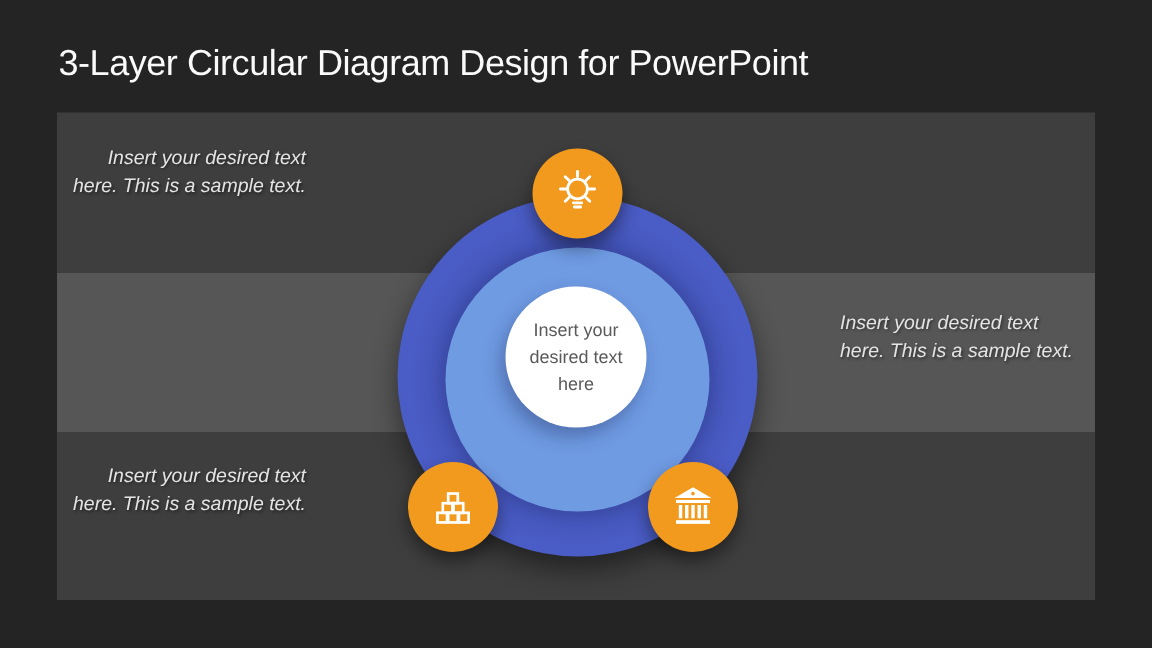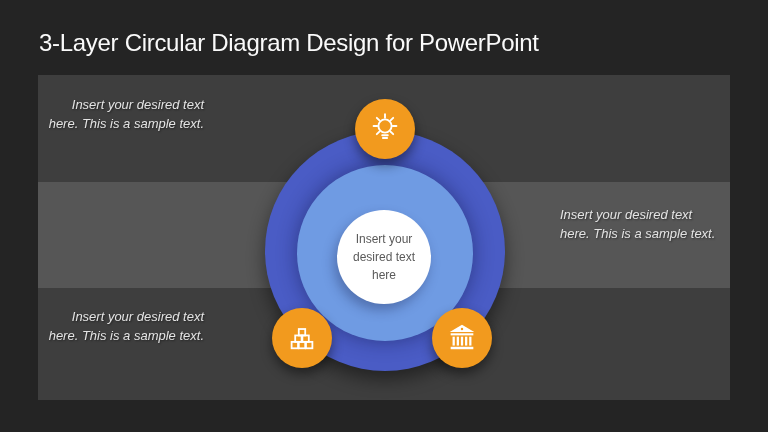--- a/index.html
+++ b/index.html
@@ -51,21 +51,21 @@
     box-shadow: 0 8px 18px rgba(0,0,0,0.45);
     z-index: 3;
   }
   .ring-middle {
     left: 297px; top: 165px; width: 176px; height: 176px;
     background: var(--ring-middle, #6f9be3);
     box-shadow: 0 0 20px rgba(10,15,60,0.45);
     z-index: 4;
   }
   .ring-center {
-    left: 337px; top: 210px; width: 94px; height: 94px;
+    left: 337px; top: 191px; width: 94px; height: 94px;
     background: var(--ring-center, #ffffff);
     box-shadow: -3px 6px 12px rgba(25,35,80,0.35);
     z-index: 5;
     display: flex;
     align-items: center;
     justify-content: center;
   }
   .center-text {
     width: 70px;
     text-align: center;

